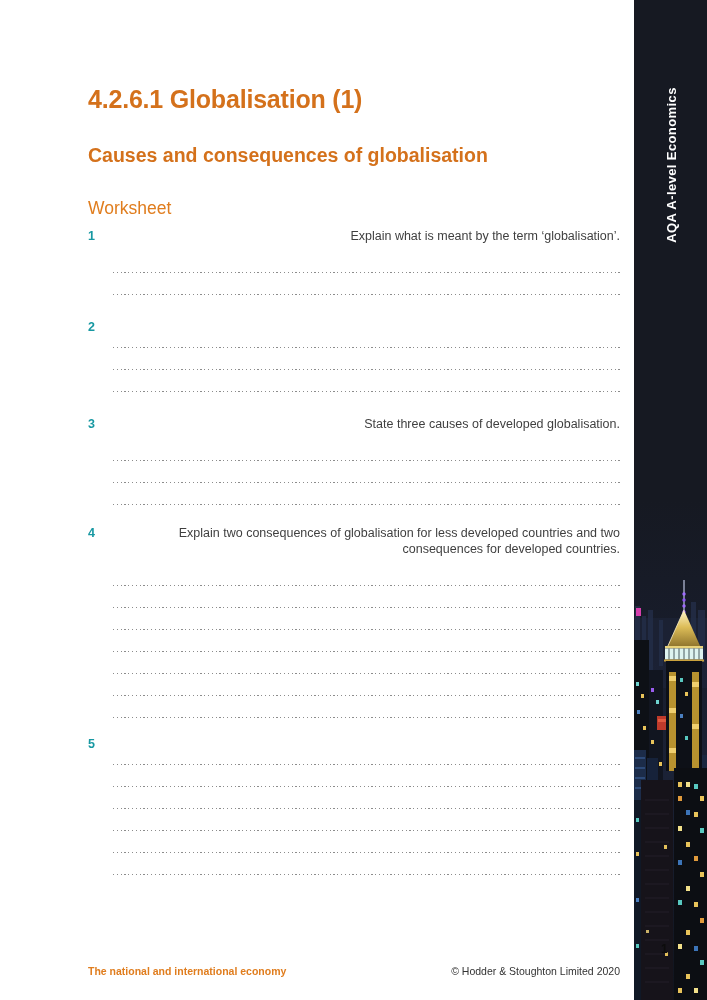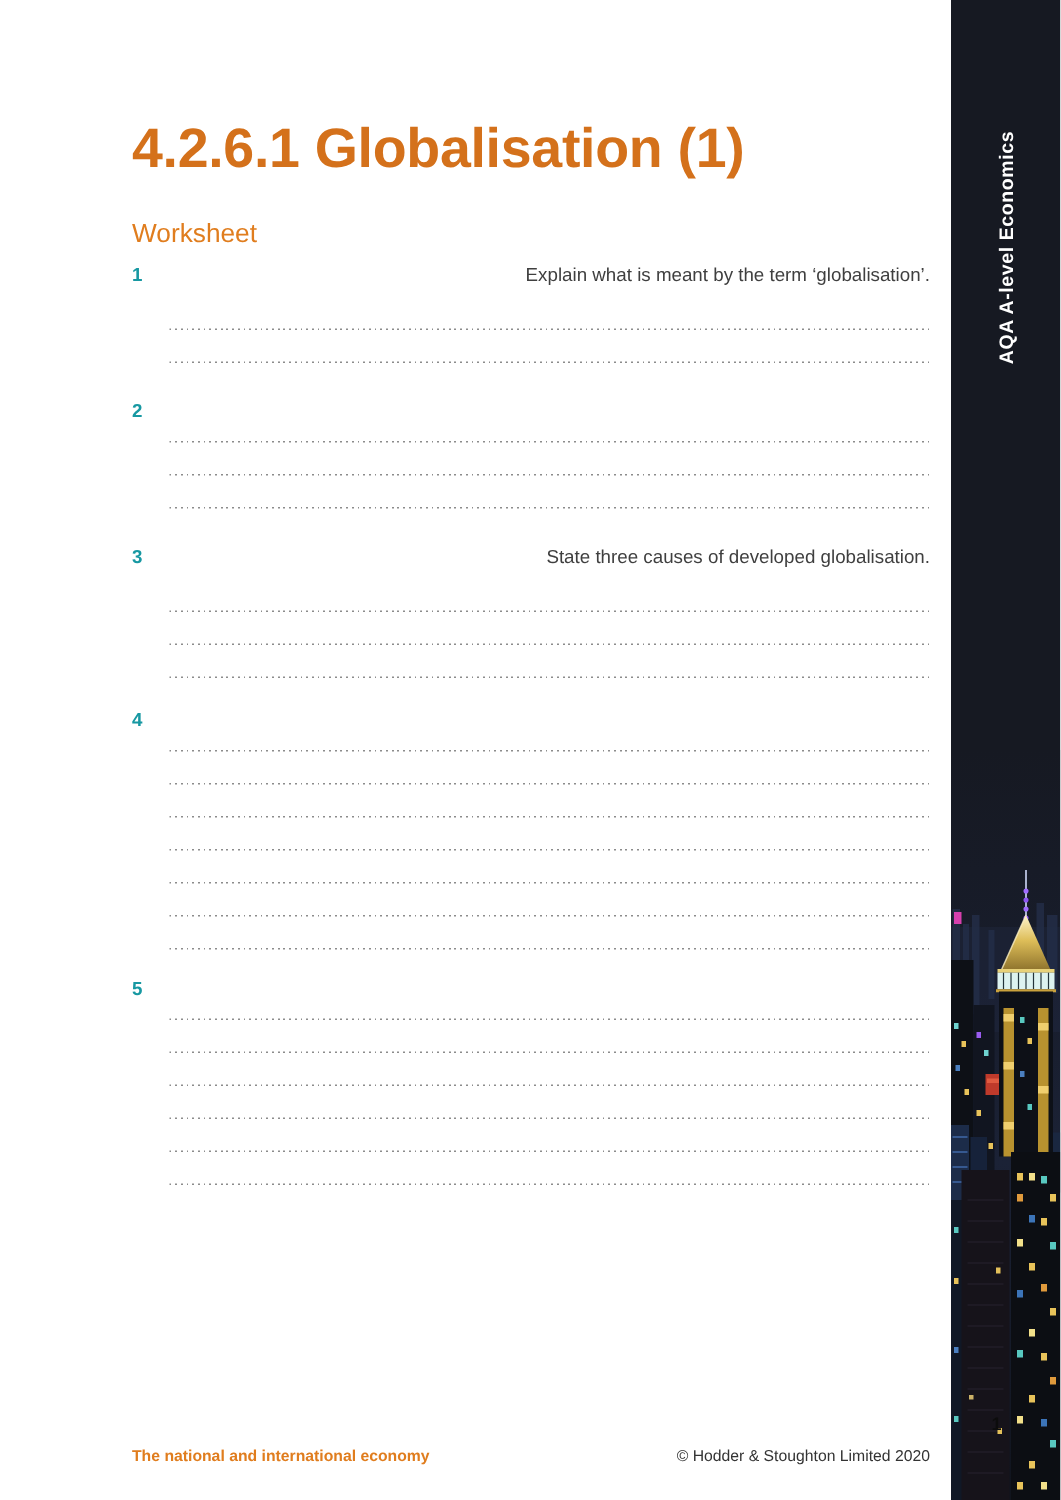--- a/index.html
+++ b/index.html
@@ -17,21 +17,21 @@
 
   
   .content {
     position: absolute;
     left: 88px;
     top: 0;
     width: 532px;
   }
   .title {
     margin-top: 85px;
-    font-size: 37px;
+    font-size: 25px;
     line-height: 28px;
     font-weight: bold;
     color: #d4711b;
     letter-spacing: -0.2px;
   }
   .subtitle {
     margin-top: 32px;
     font-size: 19.5px;
     line-height: 21px;
     font-weight: bold;
@@ -133,20 +133,21 @@
     color: #0c0c0c;
   }
 </style>
 </head>
 <body>
 
 <div class="page">
 
   <div class="content">
     <h1 class="title">4.2.6.1 Globalisation (1)</h1>
+    <h2 class="subtitle">Causes and consequences of globalisation</h2>
     <h3 class="worksheet-label">Worksheet</h3>
 
     <div class="question-list">
   <div class="question q1">
     <div class="q-num">1</div>
     <div class="q-body">
       <div class="q-text">Explain what is meant by the term ‘globalisation’.</div>
       <div class="answer-lines">
               <div class="answer-line"></div>
               <div class="answer-line"></div>
@@ -173,20 +174,21 @@
               <div class="answer-line"></div>
               <div class="answer-line"></div>
               <div class="answer-line"></div>
             </div>
     </div>
   </div>
 
   <div class="question q4">
     <div class="q-num">4</div>
     <div class="q-body">
+      <div class="q-text">Explain two consequences of globalisation for less developed countries and two consequences for developed countries.</div>
       <div class="answer-lines">
               <div class="answer-line"></div>
               <div class="answer-line"></div>
               <div class="answer-line"></div>
               <div class="answer-line"></div>
               <div class="answer-line"></div>
               <div class="answer-line"></div>
               <div class="answer-line"></div>
             </div>
     </div>

